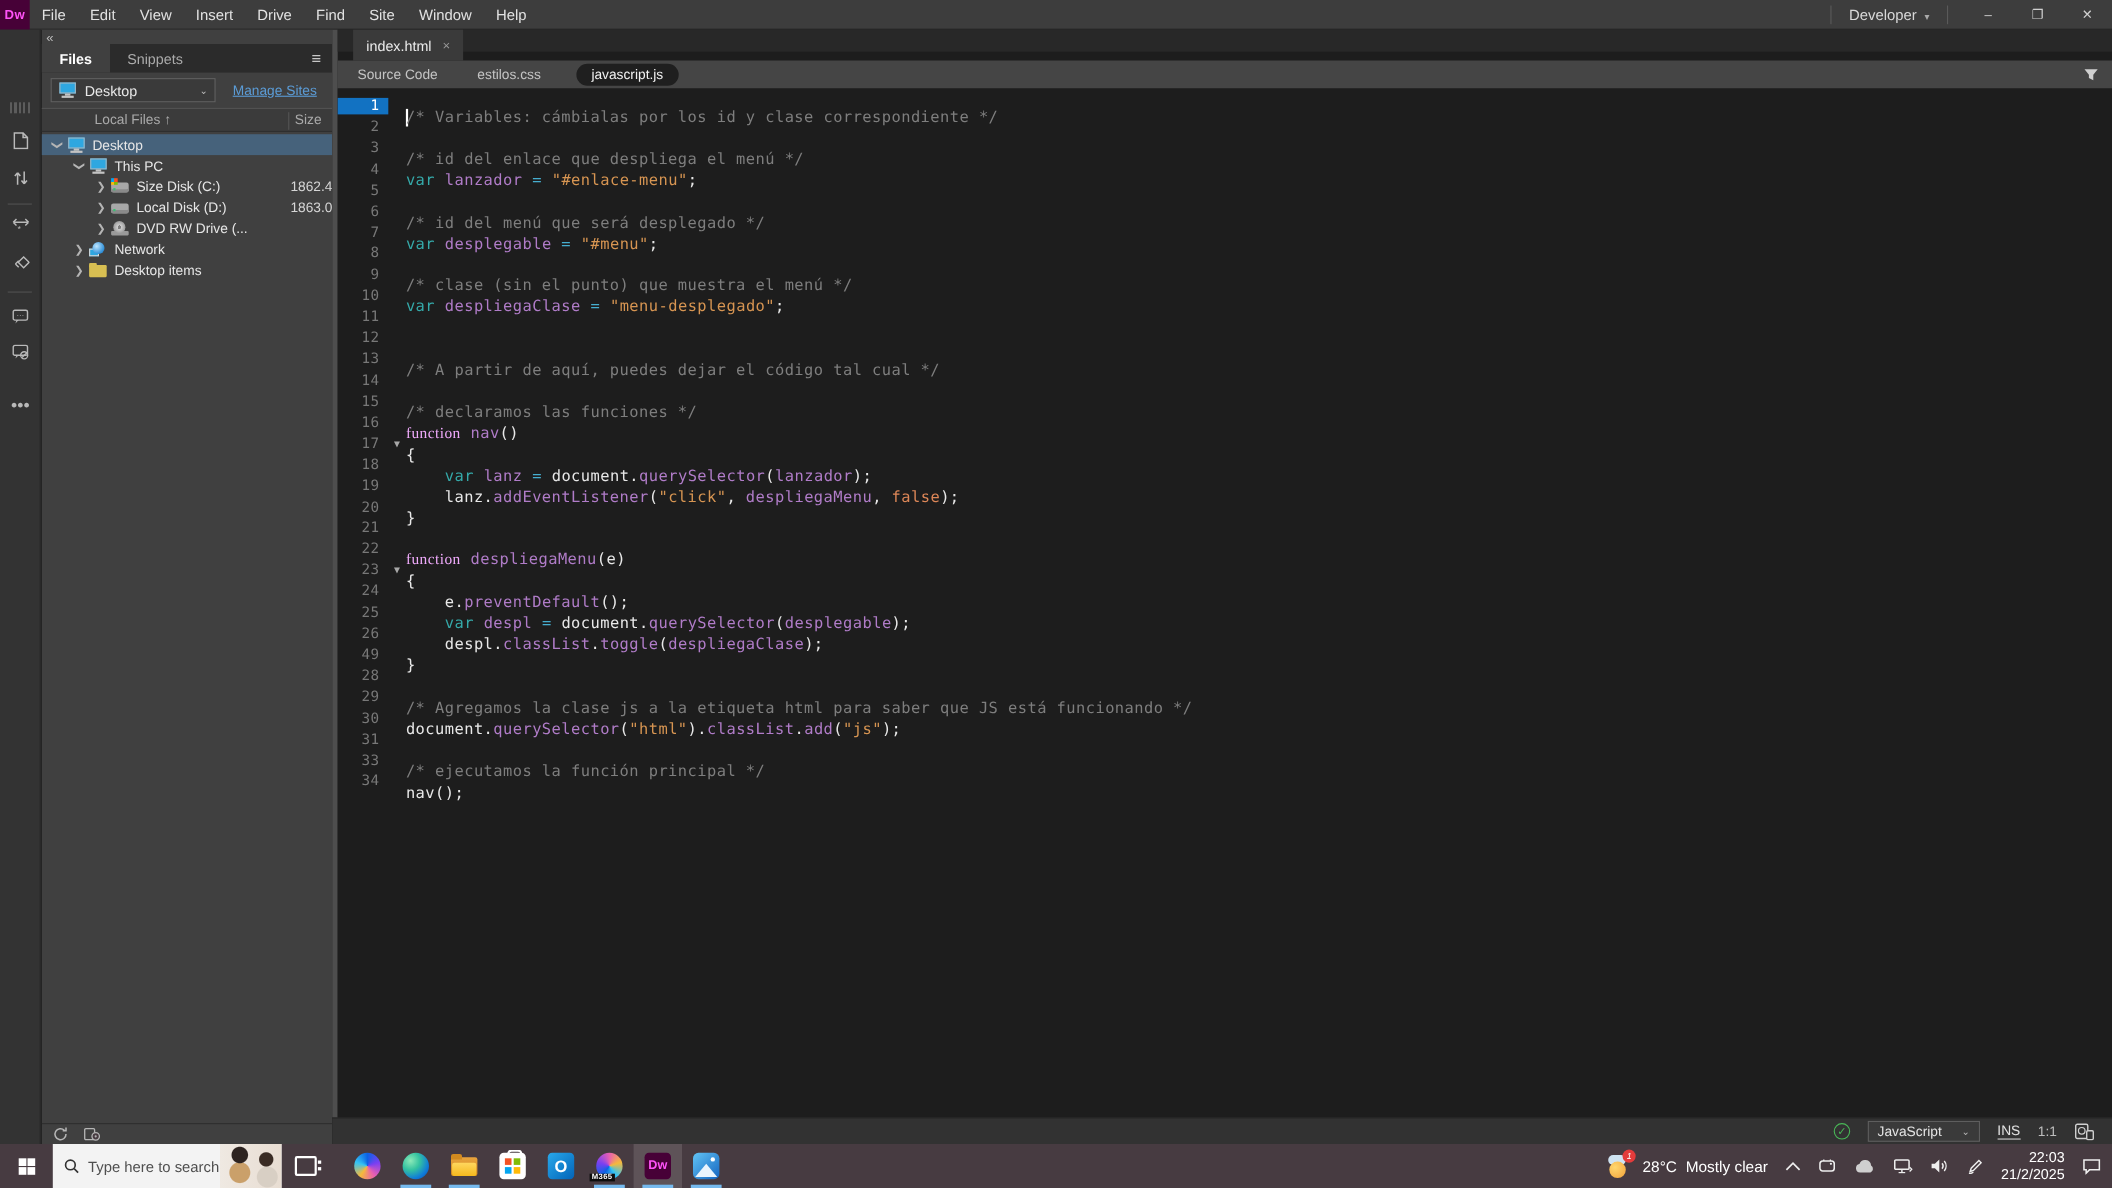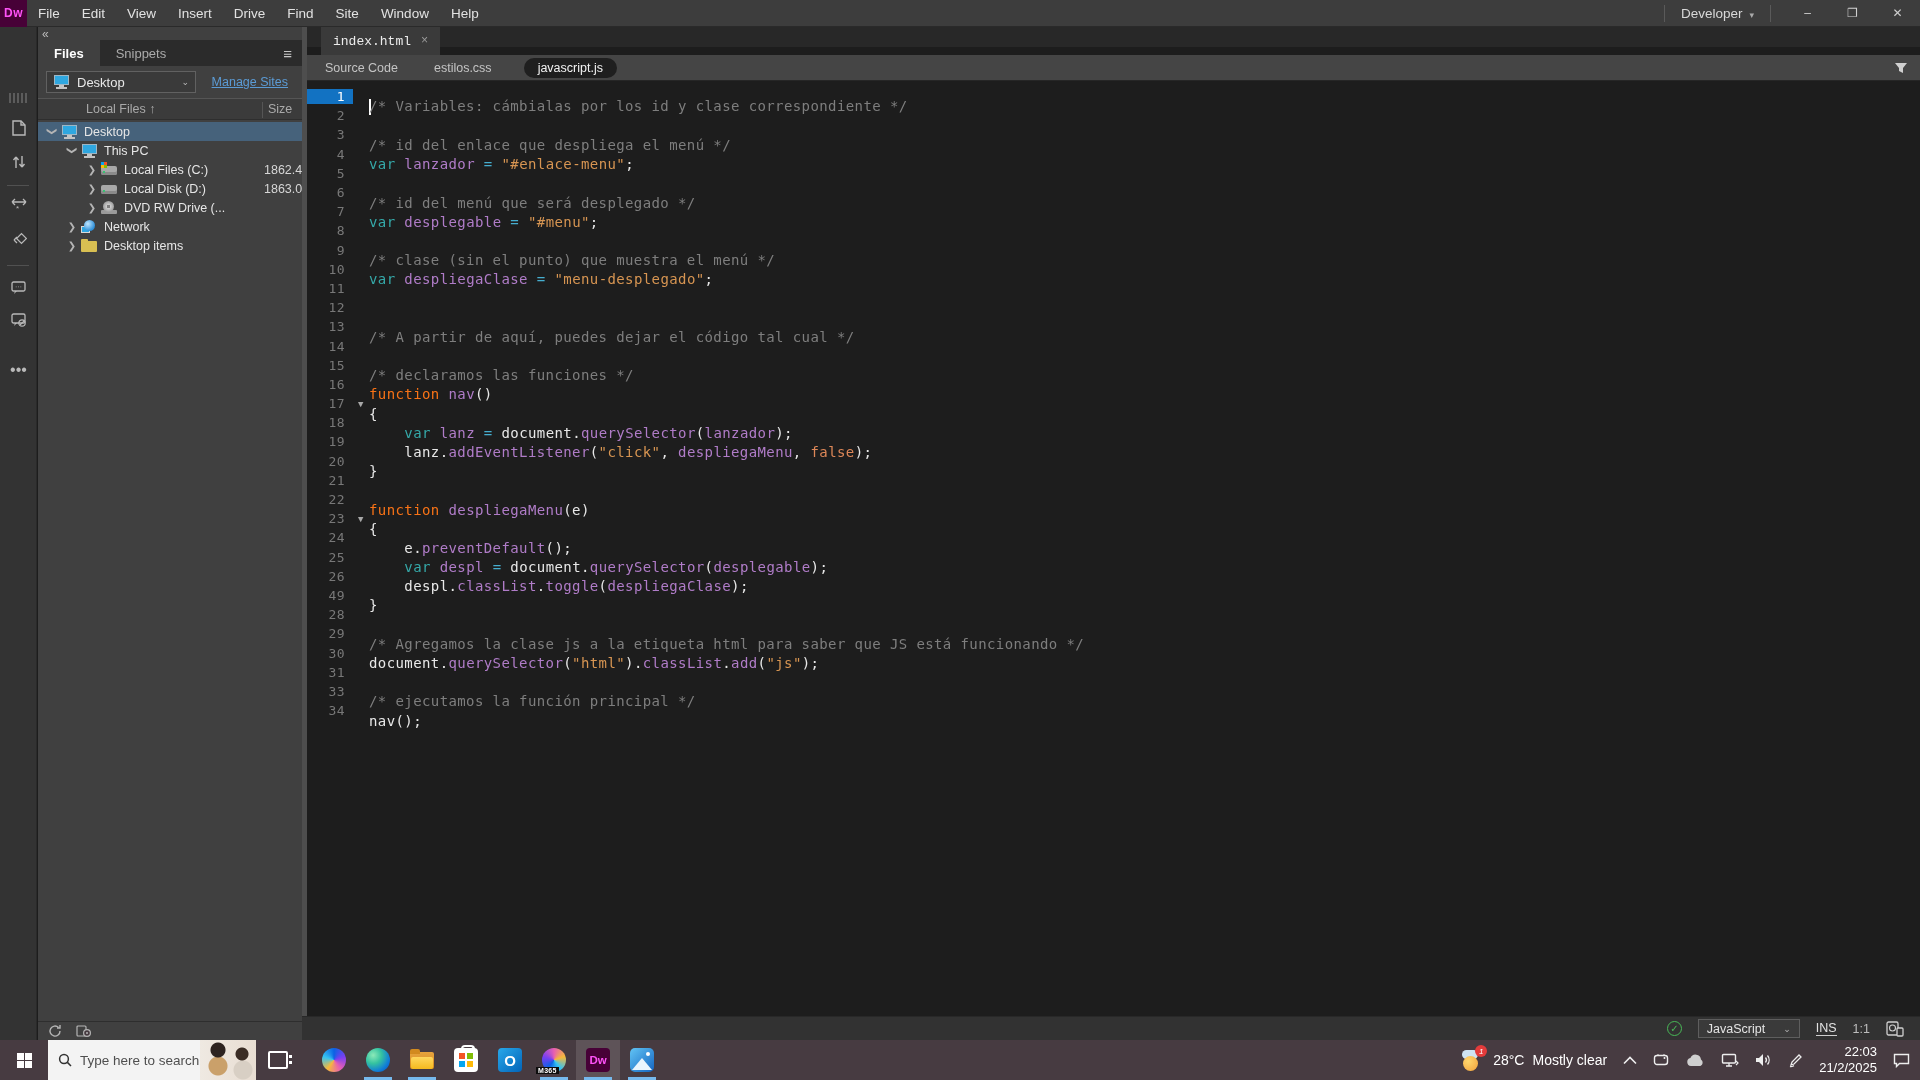--- a/index.html
+++ b/index.html
@@ -90,21 +90,21 @@
                    border-radius:1px 1px 0 0; }
 
   .panel-bottom { position:absolute; left:0; top:994px; width:264px; height:19px;
                   border-top:1px solid #2e2e2e; display:flex; align-items:center; gap:14px;
                   padding-left:10px; color:#b5b5b5; }
 
   
   .editor { position:absolute; left:302px; top:27px; width:1618px; height:1013px; background:#1d1d1d; }
   .splitter { position:absolute; left:0; top:0; width:5px; height:989px; background:#4e4e4e; }
 
-  .doc-tabbar { position:absolute; left:5px; top:0; width:1613px; height:20px; background:#282828;font-family:Liberation Mono, monospace; }
+  .doc-tabbar { position:absolute; left:5px; top:0; width:1613px; height:20px; background:#282828; }
   .doc-tab { position:absolute; left:14px; top:0; height:28px; background:#3a3a3a;
              display:flex; align-items:center; padding:0 12px; color:#ececec; font-size:13px; gap:10px; }
   .doc-tab .x { color:#9a9a9a; font-size:12px; }
 
   .related-bar { position:absolute; left:5px; top:28px; width:1613px; height:26px; background:#454545;
                  border-bottom:1px solid #262626; display:flex; align-items:center; font-size:12.5px; }
   .rel-item { color:#c4c4c4; padding:0 18px; }
   .rel-item.active { background:#1f1f1f; color:#f2f2f2; border-radius:10px;
                      padding:3px 14px; margin-left:14px; }
   .filter-icon { margin-left:auto; margin-right:12px; }
@@ -113,21 +113,21 @@
   .code { position:absolute; left:5px; top:54px; width:1613px; height:935px; background:#1d1d1d;
           font-family:"DejaVu Sans Mono", monospace; font-size:14px; letter-spacing:.4px;
           padding-top:6px; }
   .cline { height:19.2px; display:flex; align-items:center; white-space:pre; }
   .cnum { width:46px; flex:none; text-align:right; padding-right:8px; color:#787878; font-size:13px; }
   .cline.active .cnum { background:#1272c2; color:#fff; }
   .cfold { width:16px; flex:none; color:#a8a8a8; font-size:9px; text-align:center; }
   .ctext { position:relative;margin-top:20px; }
   .cursor { display:inline-block; width:1.5px; height:16px; background:#fff;
             vertical-align:middle; margin-right:-1.5px; }
-  .tk-cm { color:#7e7e7e; } .tk-kwv { color:#35a9a9; } .tk-kwf { color:#f97316; }
+  .tk-cm { color:#7e7e7e; } .tk-kwv { color:#35a9a9; } .tk-kwf { color:#f0abfc;font-family:Liberation Serif, serif; }
   .tk-vr { color:#b07cc8; } .tk-op { color:#46aecf; } .tk-st { color:#d79552; }
   .tk-fl { color:#dd8758; } .tk-pl { color:#e8e8e8; }
 
   
   .statusbar { position:absolute; left:0px; top:989px; width:1618px; height:24px; background:#323232;
                border-top:1px solid #282828; display:flex; align-items:center; justify-content:flex-end;
                color:#cfcfcf; font-size:12.5px; gap:16px; padding-right:16px; }
   .ok-circle { width:15px; height:15px; border:1.5px solid #49b857; border-radius:50%; color:#49b857;
                font-size:10px; display:flex; align-items:center; justify-content:center; }
   .lang-select { background:#3a3a3a; border:1px solid #5e5e5e; height:19px; padding:0 8px;
@@ -331,21 +331,21 @@
           </span>
           <span>This PC</span>
         </div>
         <div class="tree-row" style="padding-left: 48px;">
           <span class="tw-arrow" style="transform: none;">❯</span>
           <span class="tw-icon ic-disk">
             <i class="bdy"></i>
             <i class="led"></i>
             <i class="win"></i>
           </span>
-          <span>Local Files (C:)</span>
+          <span>Size Disk (C:)</span>
           <span class="tw-size">1862.46GB</span>
         </div>
         <div class="tree-row" style="padding-left: 48px;">
           <span class="tw-arrow" style="transform: none;">❯</span>
           <span class="tw-icon ic-disk">
             <i class="bdy"></i>
             <i class="led"></i>
           </span>
           <span>Local Disk (D:)</span>
           <span class="tw-size">1863.01GB</span>

